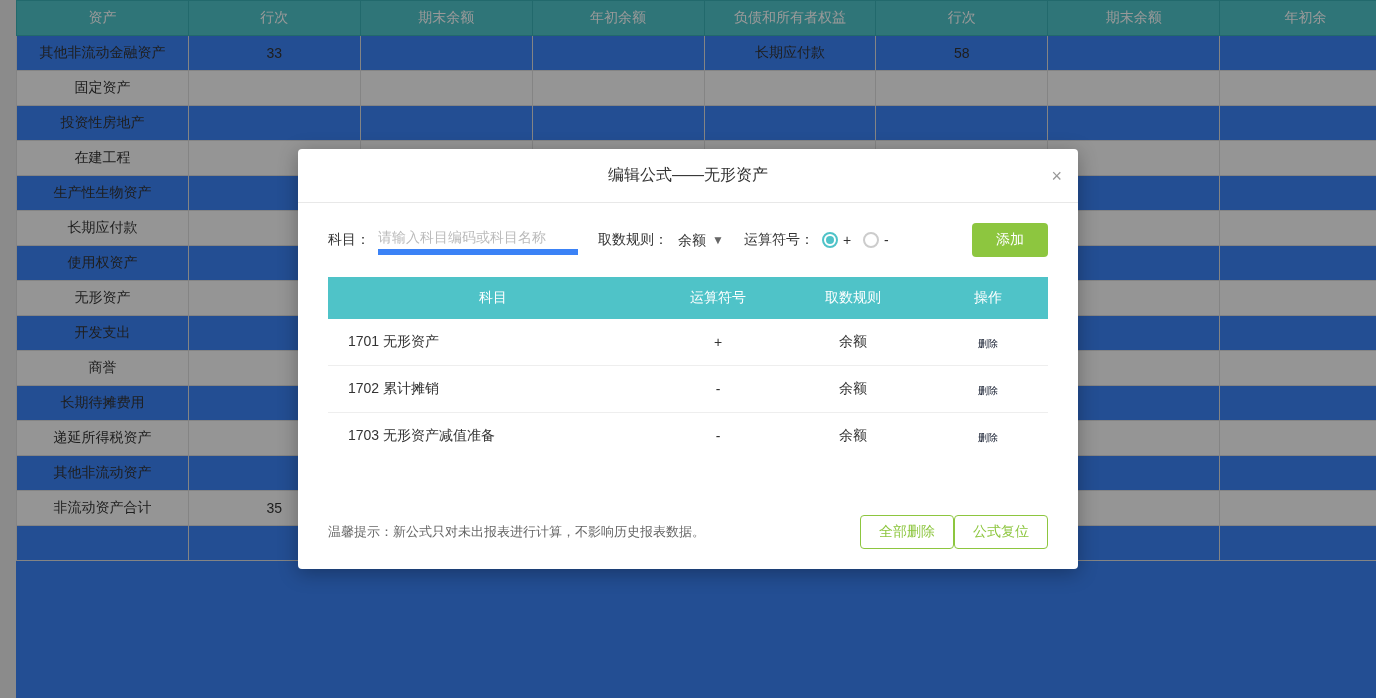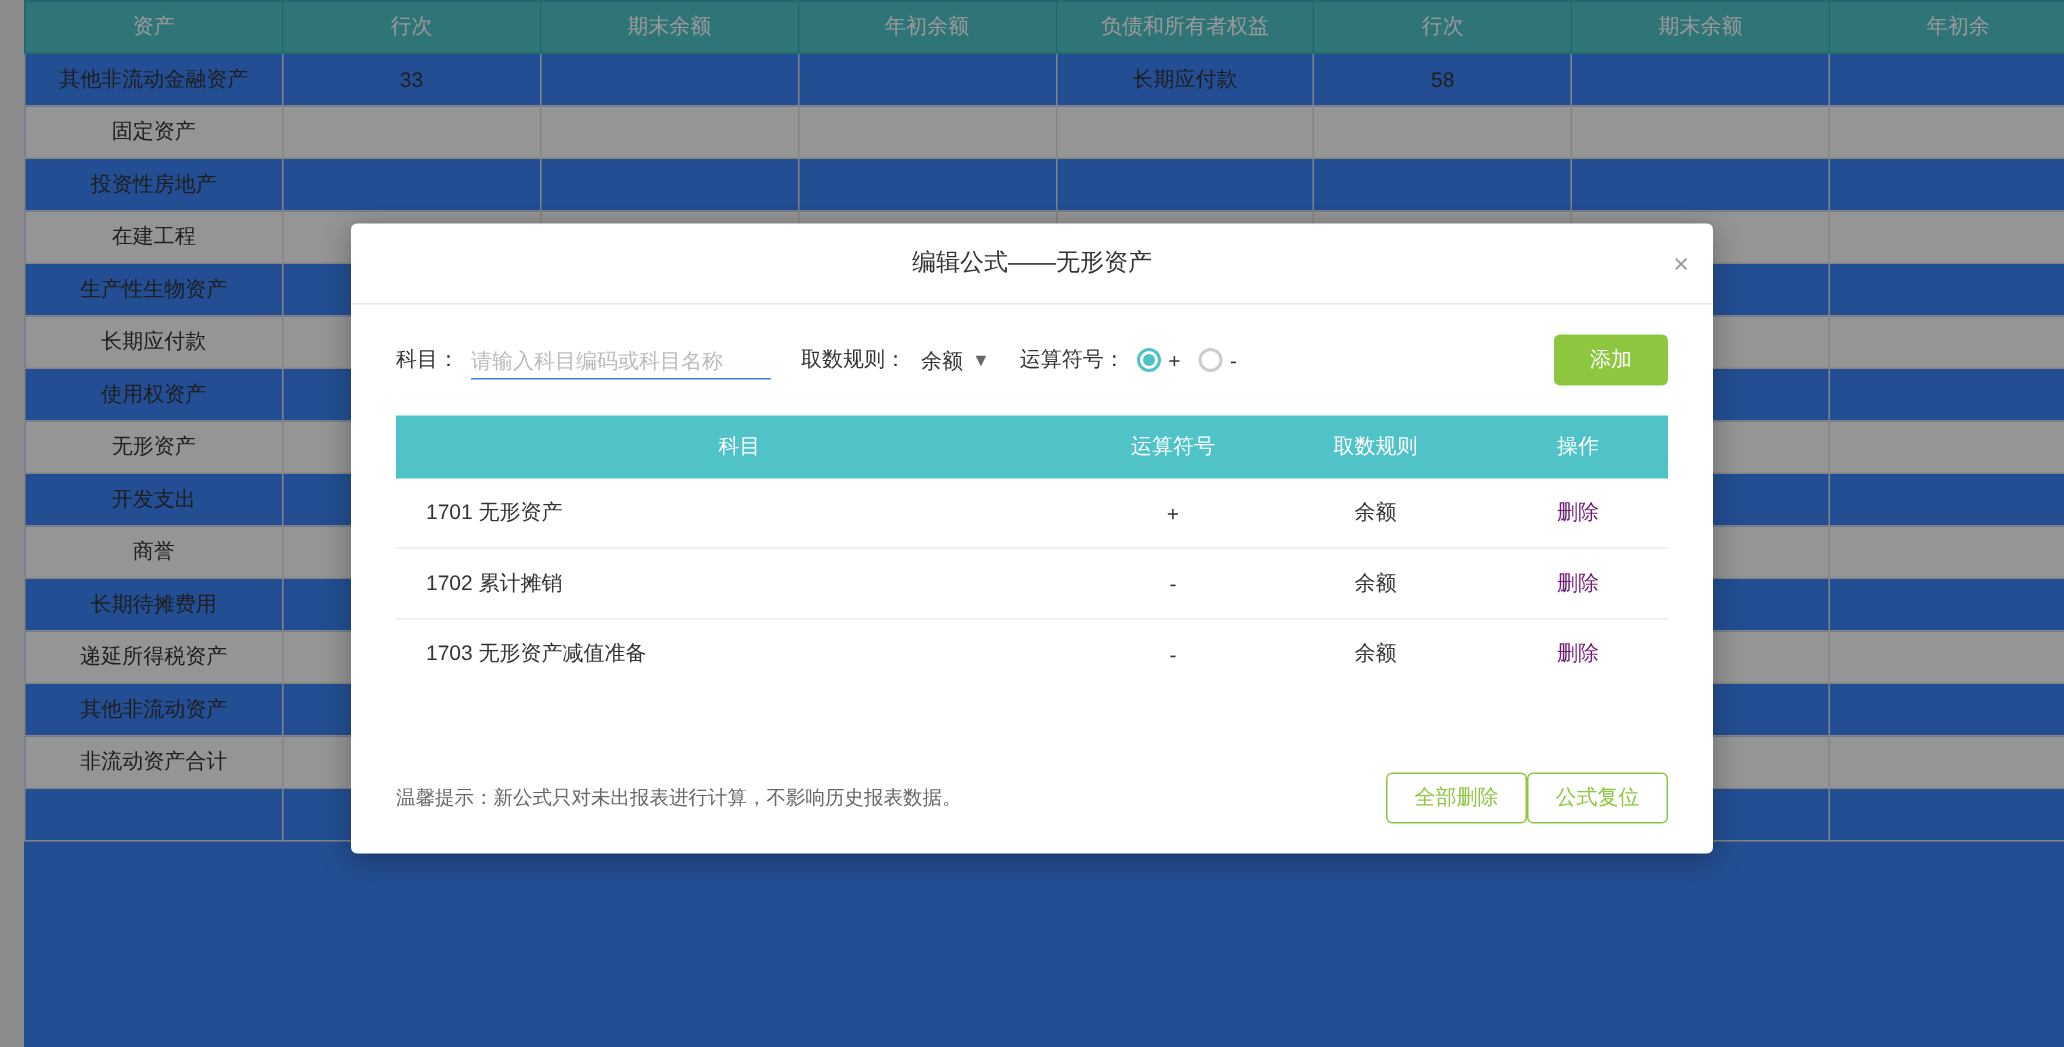--- a/index.html
+++ b/index.html
@@ -56,21 +56,21 @@
       background: rgba(0,0,0,0.4);
       display: flex;
       align-items: center;
       justify-content: center;
       z-index: 10;
     }
 
     
     .modal {
       background: #fff;
-      width: 908px;
+      width: 780px;
       border-radius: 4px;
       box-shadow: 0 4px 20px rgba(0,0,0,0.3);
       position: relative;
       margin-top: 20px;
     }
 
     .modal-header {
       padding: 16px 20px;
       border-bottom: 1px solid #e8e8e8;
       display: flex;
@@ -118,21 +118,21 @@
     }
 
     .form-label {
       color: #333;
       white-space: nowrap;
       font-size: 14px;
     }
 
     .form-input {
       border: none;
-      border-bottom: 1px solid #3b82f6;
+      border-bottom: 6px solid #3b82f6;
       outline: none;
       padding: 4px 0;
       font-size: 14px;
       color: #7f1d1d;
       width: 200px;
       background: transparent;
     }
 
     .form-input::placeholder { color: #bbb; }
 
@@ -252,25 +252,25 @@
       color: #333;
       font-size: 14px;
     }
 
     .data-table tbody td:first-child {
       text-align: left;
       padding-left: 20px;
     }
 
     .btn-delete {
-      color: #701a75;
+      color: #0f172a;
       cursor: pointer;
       background: none;
       border: none;
-      font-size: 14px;
+      font-size: 10px;
     }
 
     
     .modal-footer {
       padding: 16px 30px 20px;
       display: flex;
       align-items: center;
       justify-content: space-between;
     }
 

